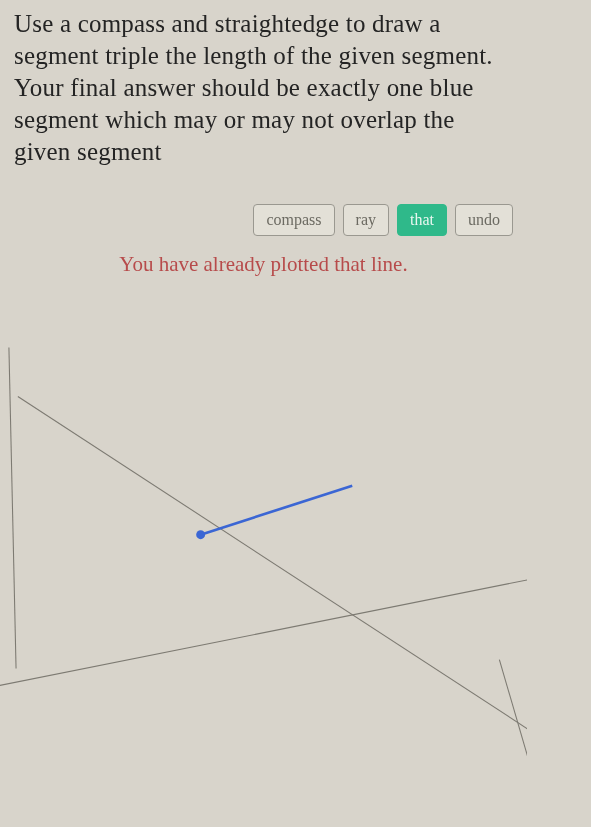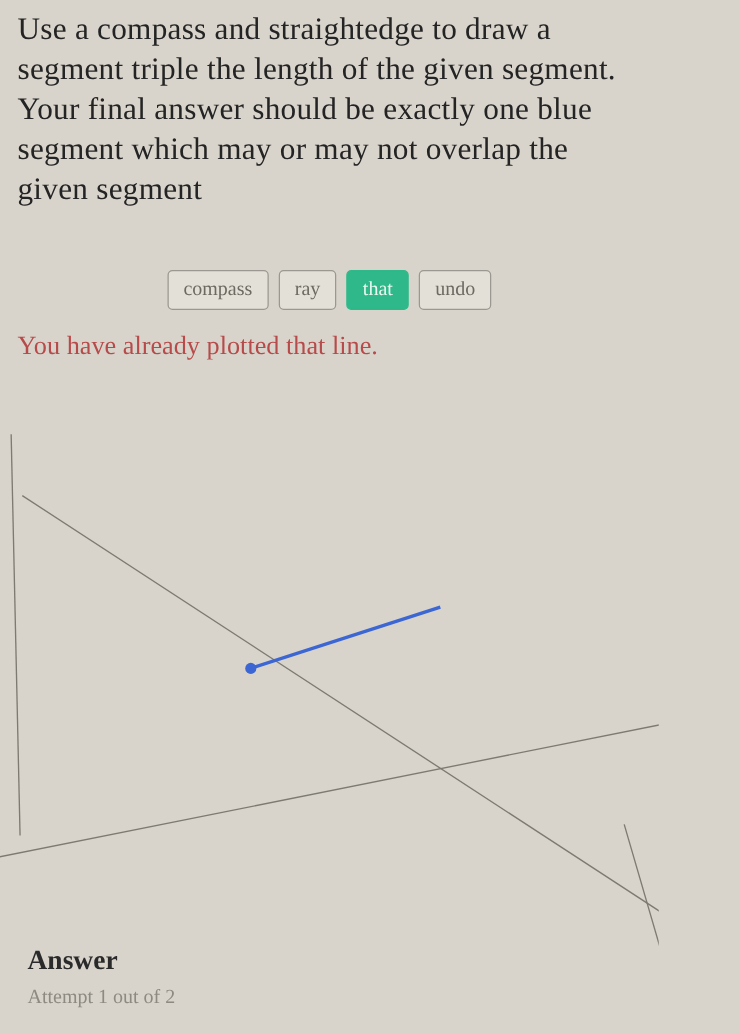--- a/index.html
+++ b/index.html
@@ -19,41 +19,41 @@
   }
   .prompt {
     font-size: 25px;
     line-height: 1.28;
     color: #242424;
     font-weight: 500;
     letter-spacing: 0.2px;
   }
   .toolbar {
     display: flex;
-    justify-content: center;
+    justify-content: flex-end;
     gap: 8px;
-    margin-top: 48px;
+    margin-top: 36px;
   }
   .tool-btn {
     border: 1px solid #9a9890;
     background: #e3e0d7;
     color: #6c6a62;
     font-family: Georgia, serif;
     font-size: 16px;
     padding: 6px 12px;
     border-radius: 4px;
     cursor: pointer;
   }
   .tool-btn.active {
     background: #2fb98a;
     border-color: #2fb98a;
     color: #e9f7f0;
   }
   .msg {
-    text-align: left;
+    text-align: center;
     font-size: 21px;
     color: #b74b4b;
     margin-top: 16px;
     font-family: Georgia, serif;
   }
   .canvas-area {
     position: absolute;
     left: 0;
     right: 0;
     top: 320px;
@@ -102,18 +102,14 @@
           <line x1="-5" y1="380" x2="595" y2="260"></line>
           <line x1="20" y1="55" x2="595" y2="430"></line>
           <line x1="10" y1="0" x2="18" y2="360"></line>
           <line x1="560" y1="350" x2="595" y2="470"></line>
         </g>
       <line id="given-segment" stroke="#3b66d4" stroke-width="3" x1="225" y1="210" x2="395" y2="155"></line>
       <circle id="endpoint" r="5" fill="#3b66d4" cx="225" cy="210"></circle>
     </svg>
   </div>
 
-  <div class="answer-block">
-    <div class="answer-label">Answer</div>
-    <div class="attempt">Attempt 1 out of 2</div>
-  </div>
 
 </div>
 
 </body></html>

